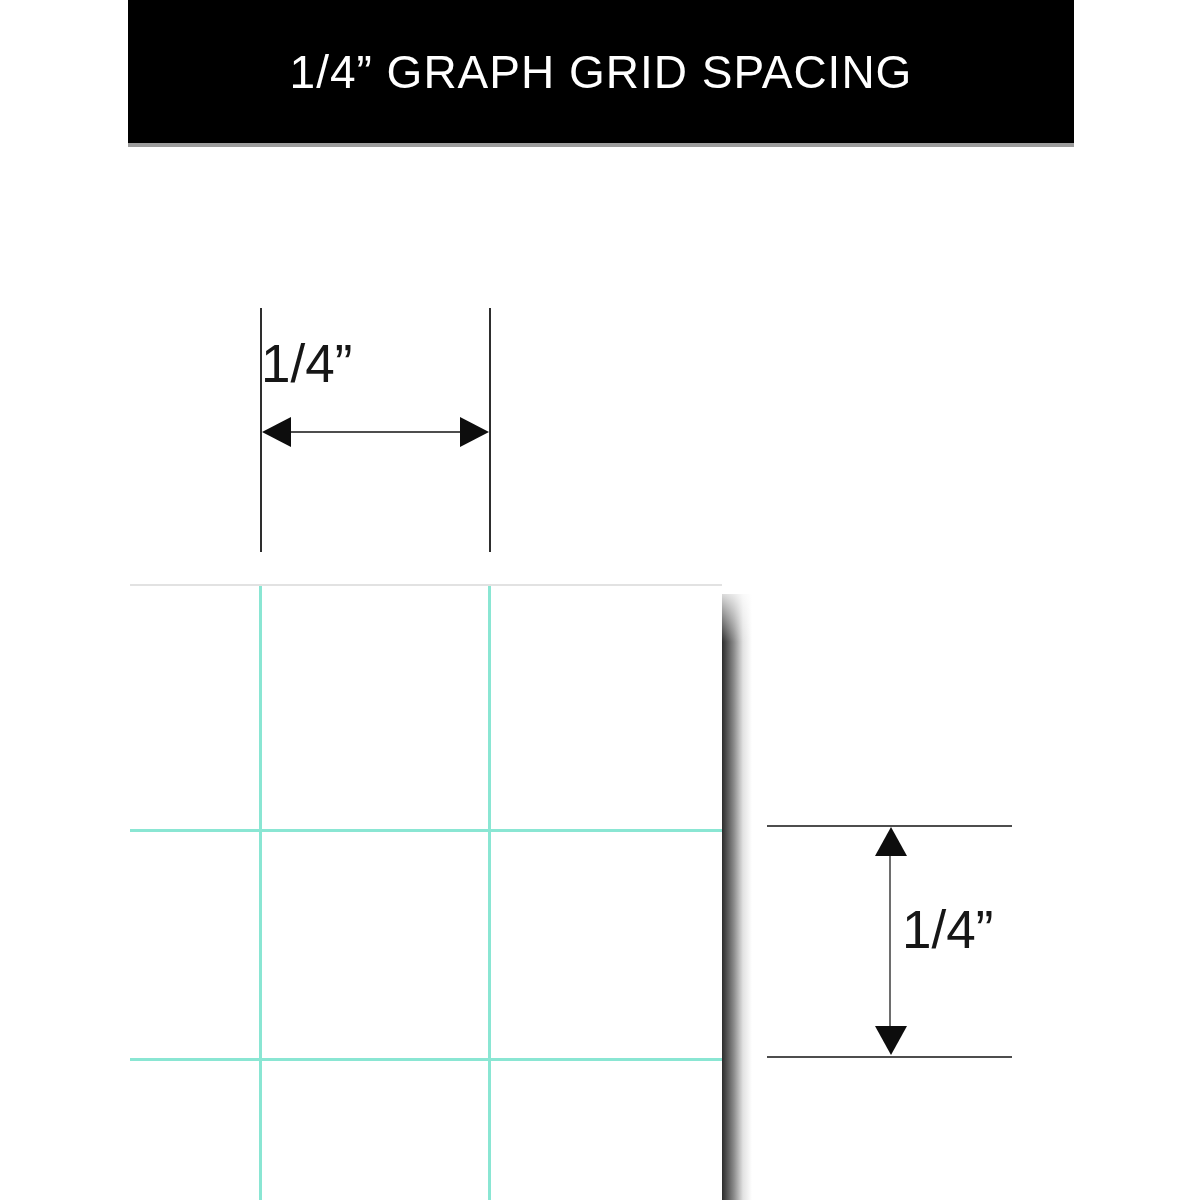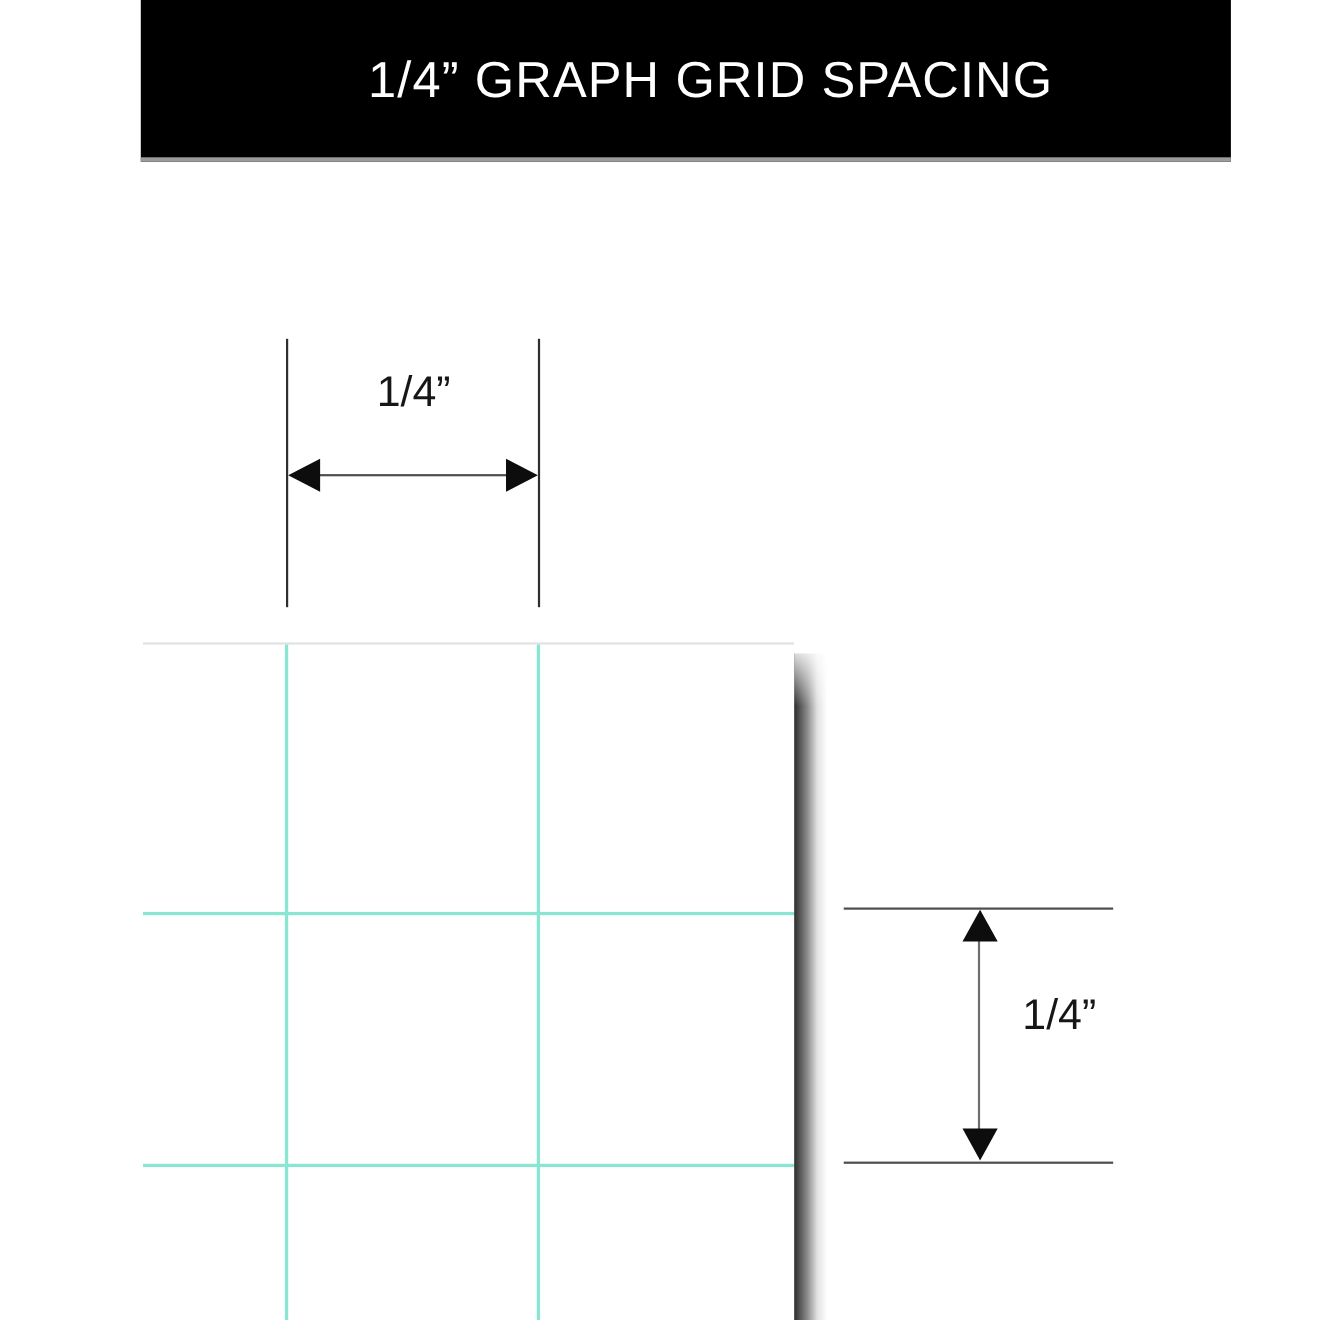--- a/index.html
+++ b/index.html
@@ -21,37 +21,36 @@
     position: absolute;
     left: 128px;
     top: 0;
     width: 946px;
     height: 143px;
     background: #000000;
     border-bottom: 4px solid #9c9c9c;
     display: flex;
     align-items: center;
     justify-content: center;
-    padding-left: 45px;
   }
   .banner-text {
     color: #ffffff;
     font-size: 46px;
     letter-spacing: 1px;
     white-space: nowrap;
   }
 
   
   .line { position: absolute; }
   .dim-label {
     position: absolute;
     color: #161616;
-    font-size: 39px;
+    font-size: 53px;
     line-height: 1;
-    text-align: center;
+    text-align: left;
     white-space: nowrap;
   }
   .tri { position: absolute; width: 0; height: 0; }
 
   
   .ext-v { width: 2px; height: 244px; top: 308px; background: #2e2e2e; }
   .ext-v.left  { left: 260px; }
   .ext-v.right { left: 489px; }
   .h-arrow-line { left: 270px; top: 431px; width: 212px; height: 2px; background: #4d4d4d; }
   .arrow-left {

